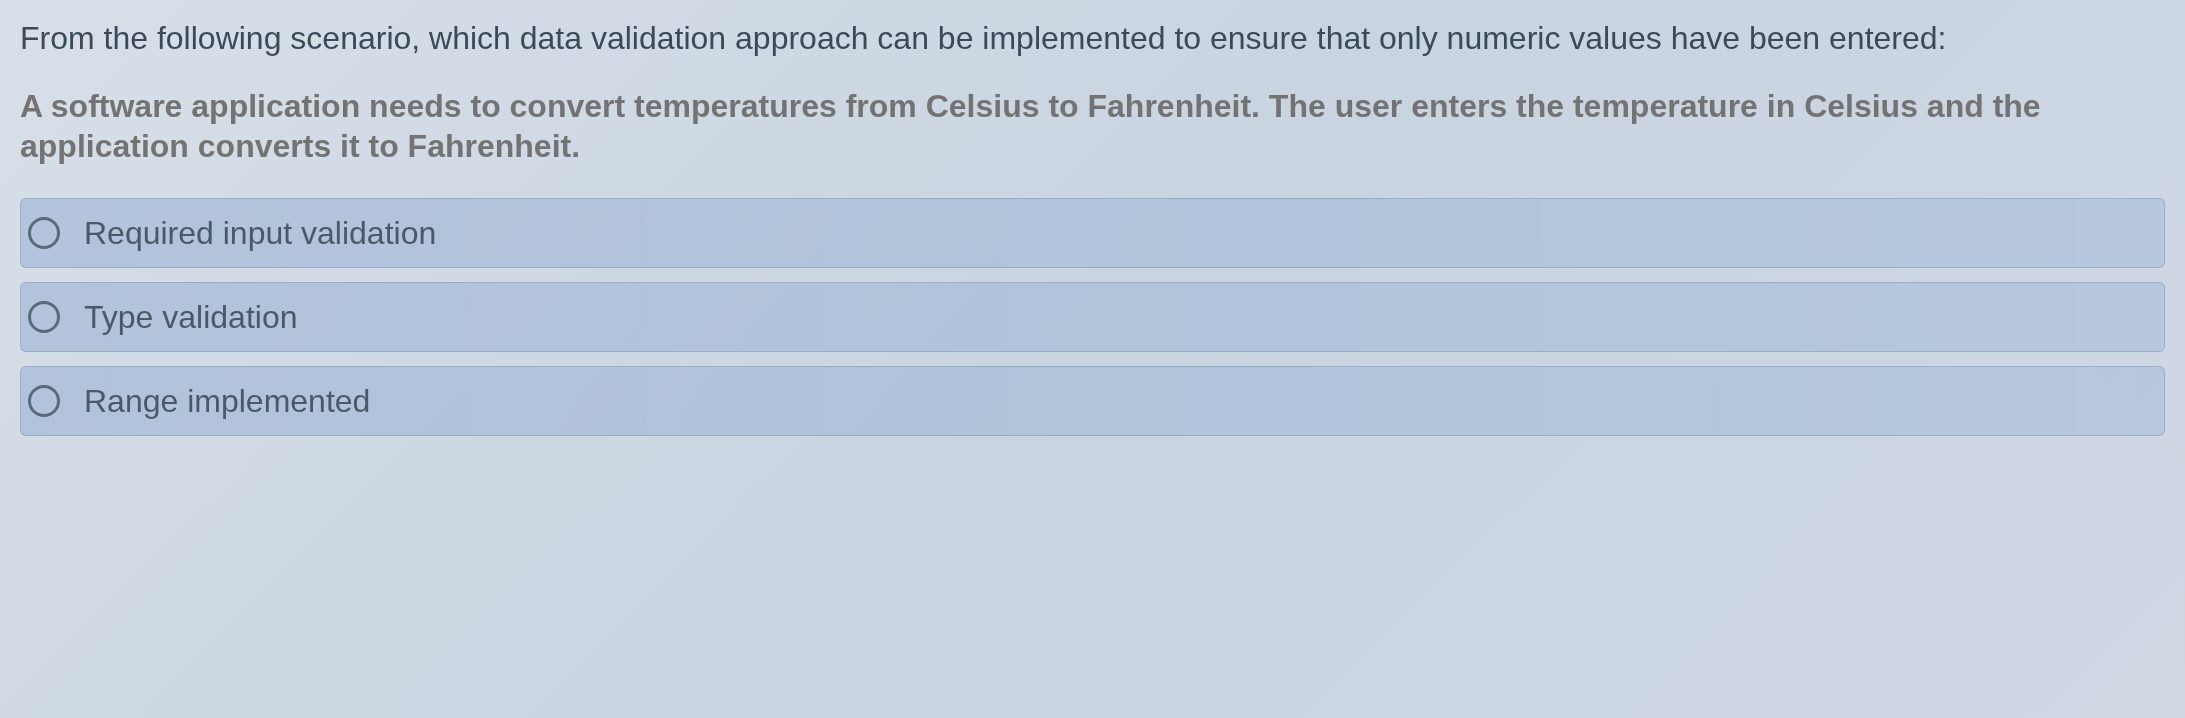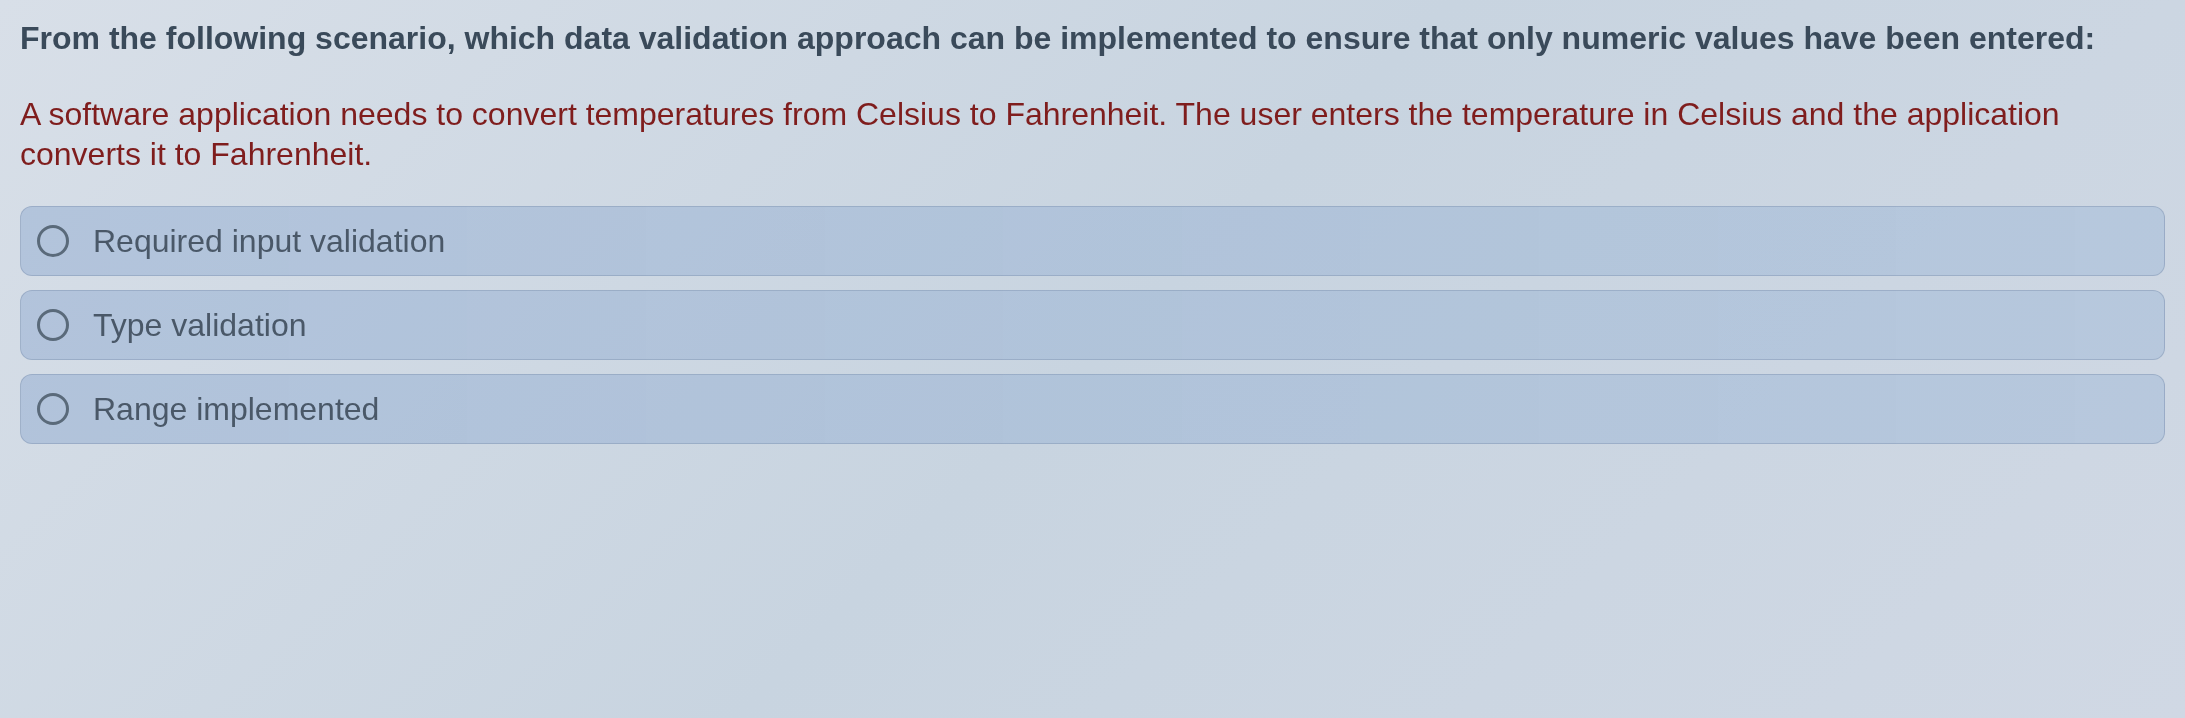--- a/index.html
+++ b/index.html
@@ -11,42 +11,42 @@
       font-family: Arial, Helvetica, sans-serif;
       background: linear-gradient(135deg, #d8dfe8 0%, #c8d4e0 50%, #d0d8e4 100%);
       padding: 18px 20px;
       min-height: 718px;
       color: #3a4550;
     }
     .question-text {
       font-size: 32px;
       line-height: 1.25;
       color: #3a4a5a;
-      margin-bottom: 36px;
-      font-weight: 700;
+      margin-bottom: 28px;
+      font-weight: 400;
     }
     .scenario-text {
       font-size: 32px;
       line-height: 1.25;
-      color: #7f1d1d;
+      color: #737373;
       margin-bottom: 32px;
-      font-weight: 400;
+      font-weight: 700;
     }
     .options-container {
       display: flex;
       flex-direction: column;
       gap: 14px;
     }
     .option-row {
       display: flex;
       align-items: center;
       background: linear-gradient(90deg, rgba(150,175,210,0.55) 0%, rgba(160,185,215,0.5) 100%);
       border: 1px solid rgba(120,140,170,0.4);
-      border-radius: 12px;
-      padding: 14px 16px;
+      border-radius: 6px;
+      padding: 14px 7px;
       cursor: pointer;
       min-height: 70px;
     }
     .radio-circle {
       width: 32px;
       height: 32px;
       border: 3px solid #5a6a7a;
       border-radius: 50%;
       margin-right: 24px;
       flex-shrink: 0;

